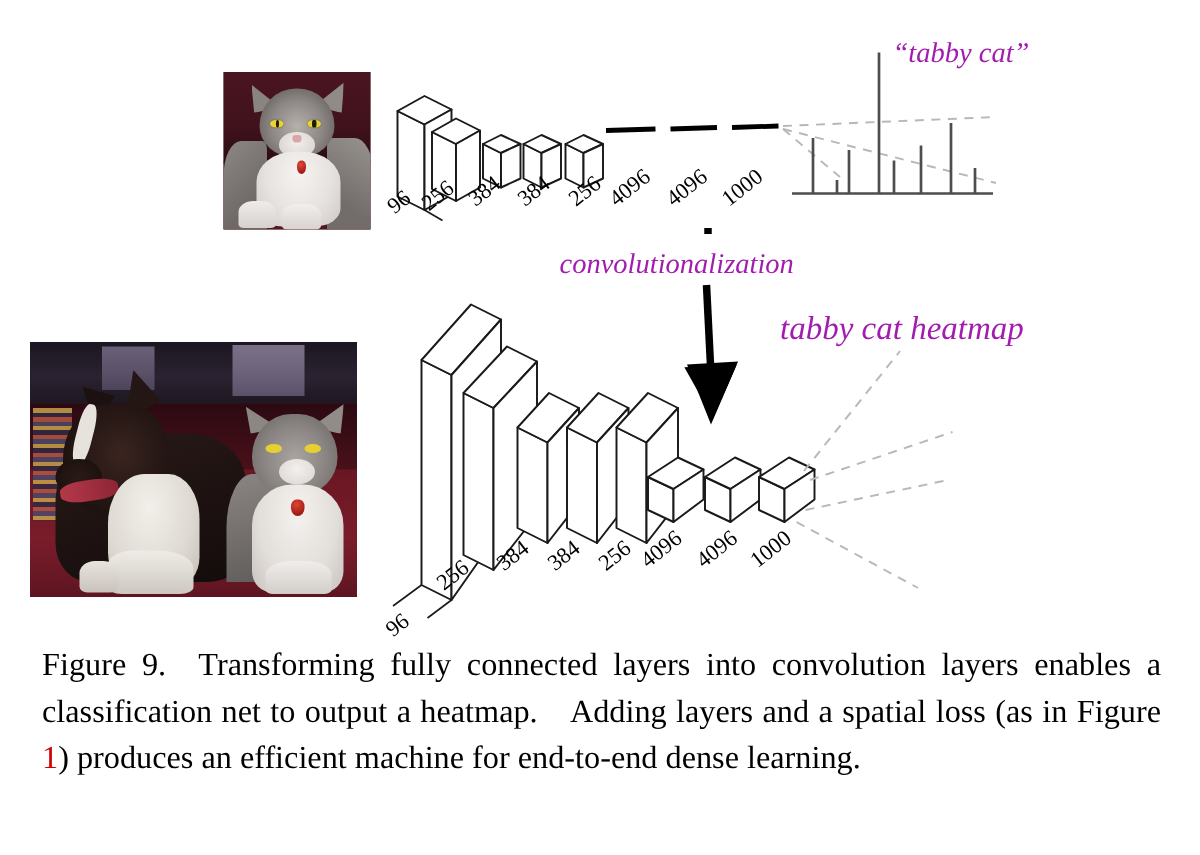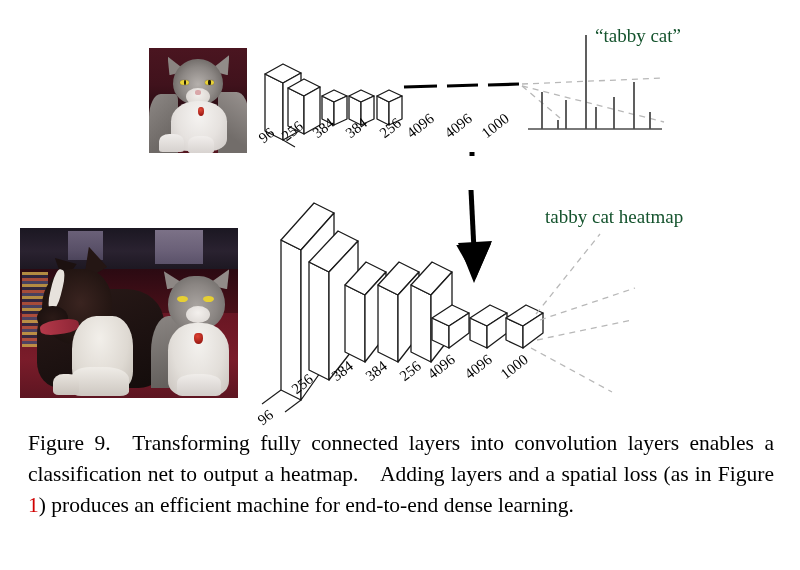--- a/index.html
+++ b/index.html
@@ -230,26 +230,27 @@
   #photo-dogcat .cat2-tag {
     position:absolute; left:80%; top:62%; width:4%; height:6%;
     background: radial-gradient(circle at 40% 30%, #df4334 0%, #931510 85%);
     border-radius: 45% 45% 55% 55%;
   }
 
   
   .lbl {
     position: absolute;
     white-space: nowrap;
-    color: #14532d;
+    color: #a21caf;
     font-family: "Liberation Serif", "DejaVu Serif", serif;
+    font-style: italic;
   }
   #label-tabby-cat { left: 595px; top: 25px; font-size: 19px; }
   #label-convolutionalization { left: 373px; top: 166px; font-size: 19px; }
-  #label-heatmap { left: 545px; top: 206px; font-size: 19px; }
+  #label-heatmap { left: 520px; top: 206px; font-size: 22px; }
 
   
   .num {
     position: absolute;
     font-family: "Liberation Serif", "DejaVu Serif", serif;
     font-size: 15px;
     color: #000;
     transform-origin: left bottom;
     transform: rotate(-38deg);
     white-space: nowrap;
@@ -452,17 +453,18 @@
   <div class="num" style="left:265px; top:412px;">96</div>
   <div class="num" style="left:299px; top:381px;">256</div>
   <div class="num" style="left:339px; top:368px;">384</div>
   <div class="num" style="left:373px; top:368px;">384</div>
   <div class="num" style="left:407px; top:368px;">256</div>
   <div class="num" style="left:435px; top:366px;">4096</div>
   <div class="num" style="left:472px; top:366px;">4096</div>
   <div class="num" style="left:508px; top:366px;">1000</div>
 
   <div class="lbl" id="label-tabby-cat">“tabby cat”</div>
+  <div class="lbl" id="label-convolutionalization">convolutionalization</div>
   <div class="lbl" id="label-heatmap">tabby cat heatmap</div>
 
   <div id="caption"><span>Figure 9. Transforming fully connected layers into convolution layers enables a classification net to output a heatmap. Adding layers and a spatial loss (as in Figure </span><span class="fig-ref">1</span><span>) produces an efficient machine for end-to-end dense learning.</span></div>
 
 </div>
 
 </body></html>

